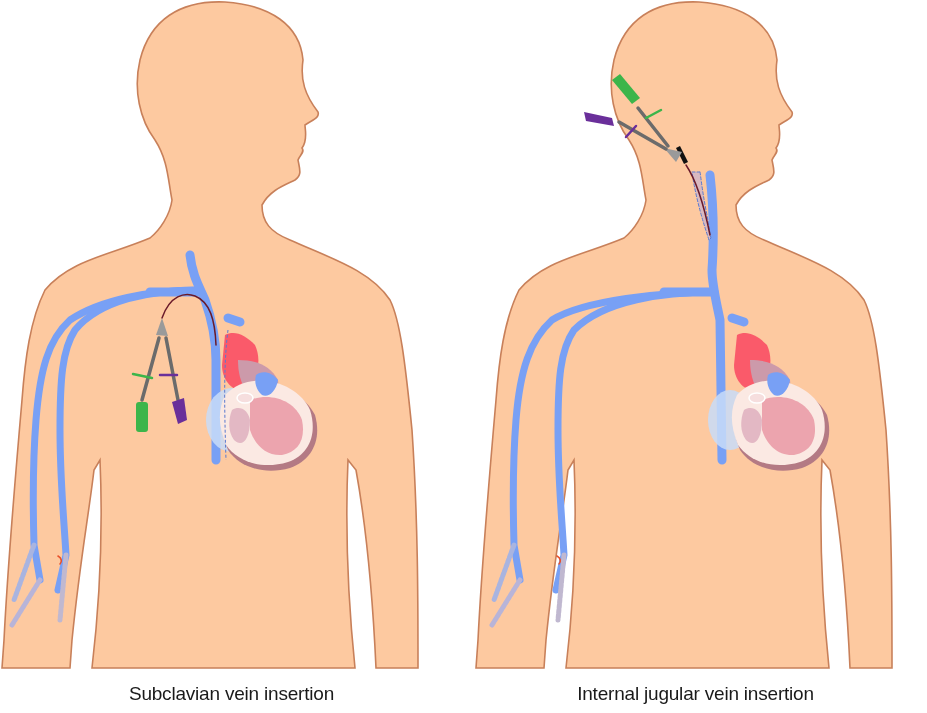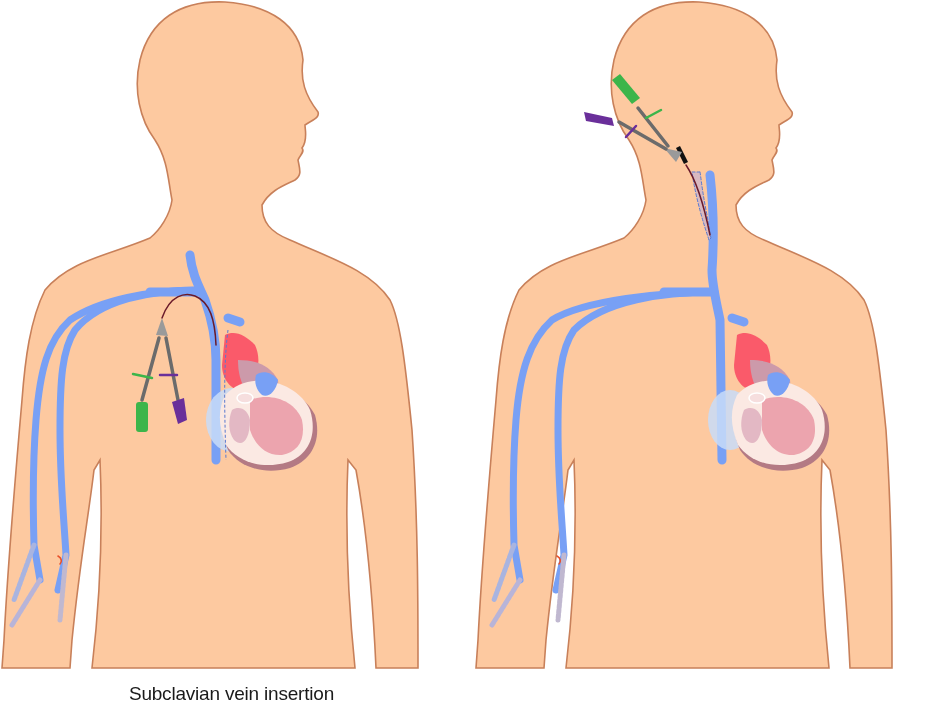--- a/index.html
+++ b/index.html
@@ -104,13 +104,14 @@
       <path d="M212,148 L220,164 L224,162 L216,146 Z" fill="#111"></path>
       <path d="M200,148 L212,162 L218,152 Z" fill="#9a9a9a"></path>
       <path d="M204,146 L174,108" stroke="#6b6b6b" stroke-width="3.5"></path>
       <path d="M202,149 L155,122" stroke="#6b6b6b" stroke-width="3.5"></path>
       <path d="M182,118 L197,110" stroke="#3cb54a" stroke-width="2.5"></path>
       <path d="M162,137 L172,126" stroke="#6a2f9a" stroke-width="2.5"></path>
       <path d="M148,80 L168,104 L176,98 L156,74 Z" fill="#3cb54a"></path>
       <path d="M120,112 L148,118 L150,126 L122,121 Z" fill="#6a2f9a"></path>
     </g>
   </svg>
+  <div class="caption">Internal jugular vein insertion</div>
 </div>
 
 </body></html>

